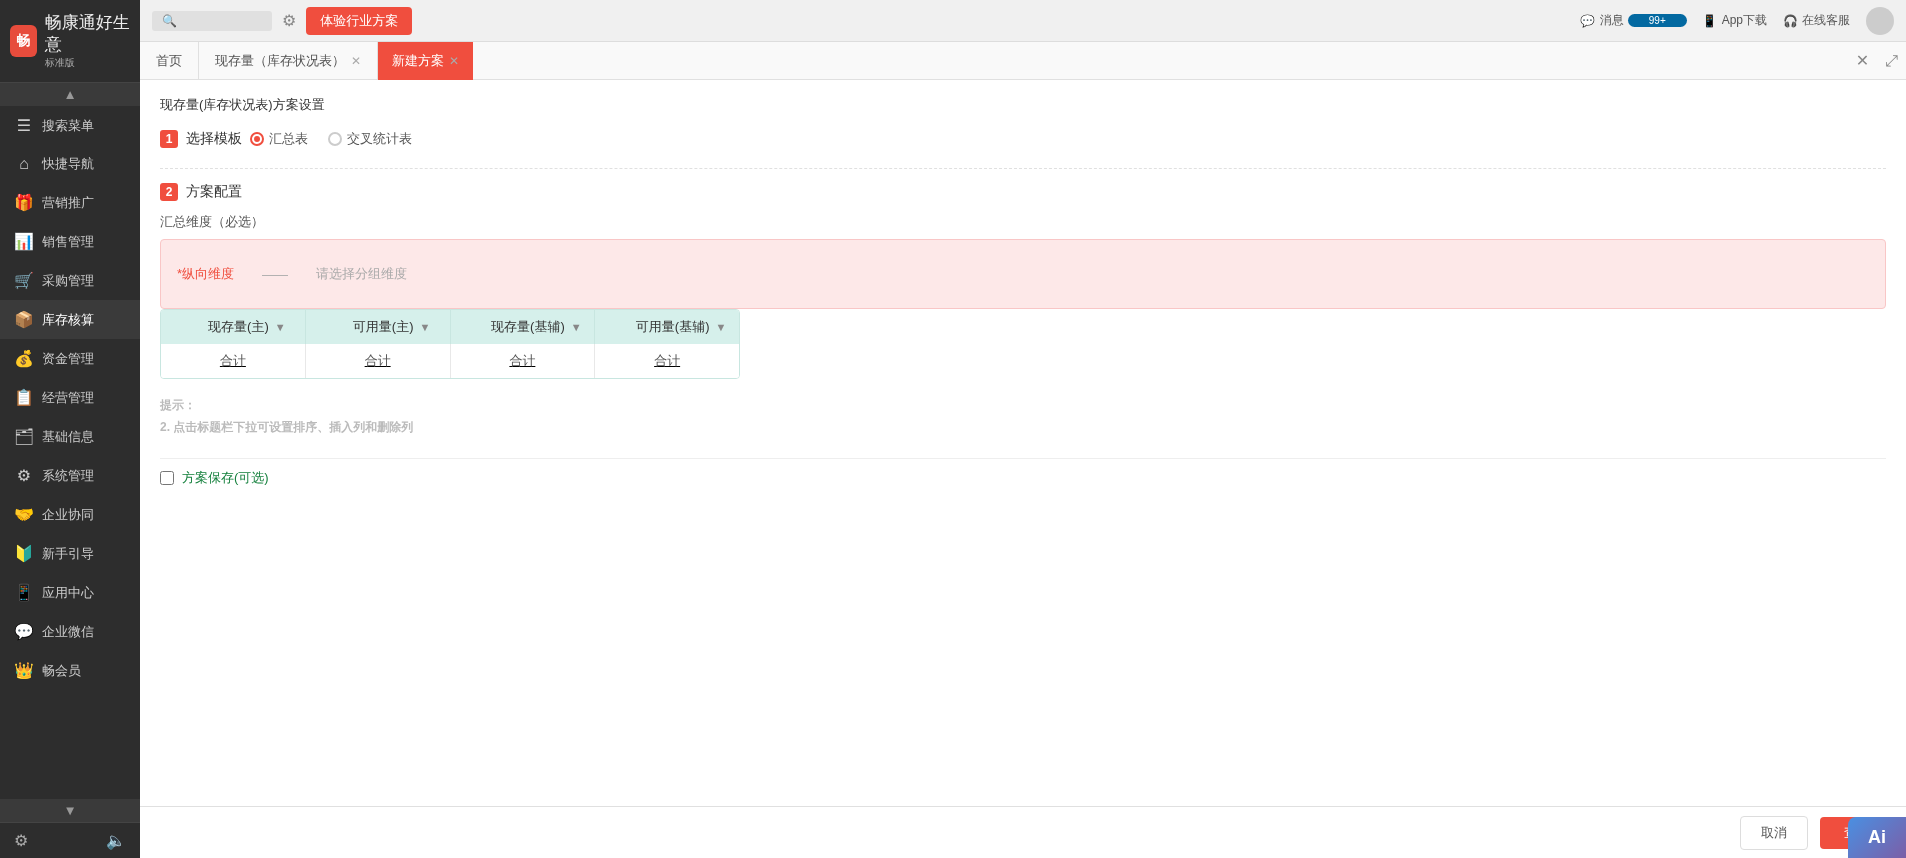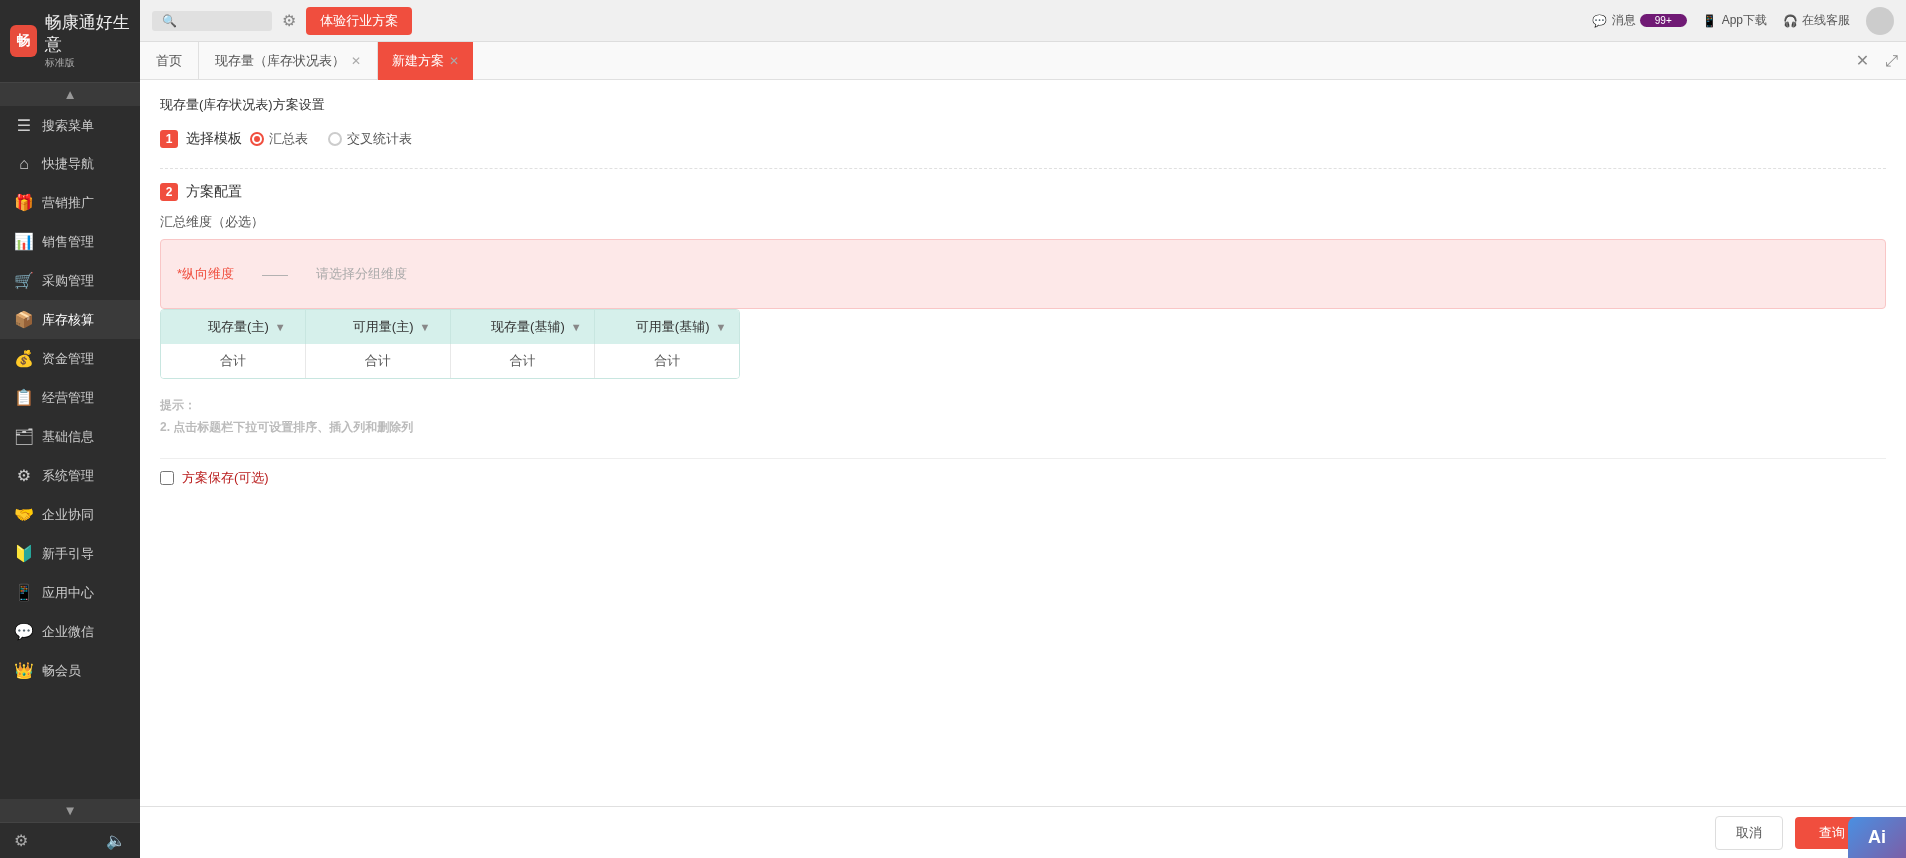--- a/index.html
+++ b/index.html
@@ -67,21 +67,21 @@
       min-width: 120px;
     }
     .topbar-gear { color: #888; cursor: pointer; font-size: 16px; }
     .topbar-trial-btn {
       background: #f04e3e; color: white; border: none;
       border-radius: 4px; padding: 5px 14px; cursor: pointer; font-size: 13px;
     }
     .topbar-spacer { flex: 1; }
     .topbar-right { display: flex; align-items: center; gap: 16px; }
     .topbar-msg { display: flex; align-items: center; gap: 4px; color: #555; font-size: 12px; cursor: pointer; position: relative; }
-    .badge { background: #701a75; color: white; border-radius: 10px; font-size: 10px; padding: 1px 15px; }
+    .badge { background: #0369a1; color: white; border-radius: 10px; font-size: 10px; padding: 1px 21px; }
     .topbar-app { display: flex; align-items: center; gap: 4px; color: #555; font-size: 12px; cursor: pointer; }
     .topbar-service { display: flex; align-items: center; gap: 4px; color: #555; font-size: 12px; cursor: pointer; }
     .topbar-avatar { width: 28px; height: 28px; border-radius: 50%; background: #ccc; display: flex; align-items: center; justify-content: center; font-size: 11px; color: #666; }
 
     
     .tabbar {
       background: #f9f9f9;
       display: flex; align-items: center;
       padding: 0 0; height: 38px;
       border-bottom: 1px solid #e0e0e0;
@@ -153,43 +153,43 @@
 
     .stats-label { color: #2bbf9e; font-size: 13px; margin-bottom: 8px; }
     .stats-table { border: 1px solid #c8e6e0; border-radius: 4px; overflow: hidden; width: 580px; }
     .stats-table-header { display: flex; background: #d6f0eb; }
     .stats-col {
       flex: 1; padding: 8px 10px;
       display: flex; align-items: center; justify-content: center; gap: 6px;
       border-right: 1px solid #c8e6e0; font-size: 13px; color: #333; margin-left: 28px;
     }
     .stats-col:last-child { border-right: none; }
-    .stats-table-row { display: flex; background: white; }
+    .stats-table-row { display: flex; background: white; text-decoration: underline; }
     .stats-cell {
       flex: 1; padding: 8px 10px; text-align: center;
       border-right: 1px solid #e8e8e8; font-size: 13px; color: #555;
     }
     .stats-cell:last-child { border-right: none; }
     .chevron-down { font-size: 11px; color: #888; }
 
     
     .tips { margin-top: 16px; font-size: 12px; color: #bbb; line-height: 1.8; }
     .tips-item { display: flex; gap: 6px; font-weight: bold; }
     .tips-num { flex-shrink: 0; }
 
     
     .bottom-save { display: flex; align-items: center; gap: 8px; margin-top: 20px; padding: 10px 0; border-top: 1px solid #eee; }
     .save-checkbox { width: 14px; height: 14px; border: 1px solid #ccc; flex-shrink: 0; }
-    .save-label { font-size: 13px; color: #b91c1c; }
+    .save-label { font-size: 13px; color: #15803d; }
 
     
     .footer-bar {
       background: white; border-top: 1px solid #e0e0e0;
       display: flex; align-items: center; justify-content: flex-end;
-      padding: 10px 37px; gap: 12px; height: 52px;
+      padding: 10px 12px; gap: 12px; height: 52px;
     }
     .btn-cancel {
       background: white; border: 1px solid #ddd; color: #555;
       padding: 7px 20px; border-radius: 4px; cursor: pointer; font-size: 13px;
     }
     .btn-query {
       background: #f04e3e; border: none; color: white;
       padding: 7px 24px; border-radius: 4px; cursor: pointer; font-size: 13px;
     }
 

